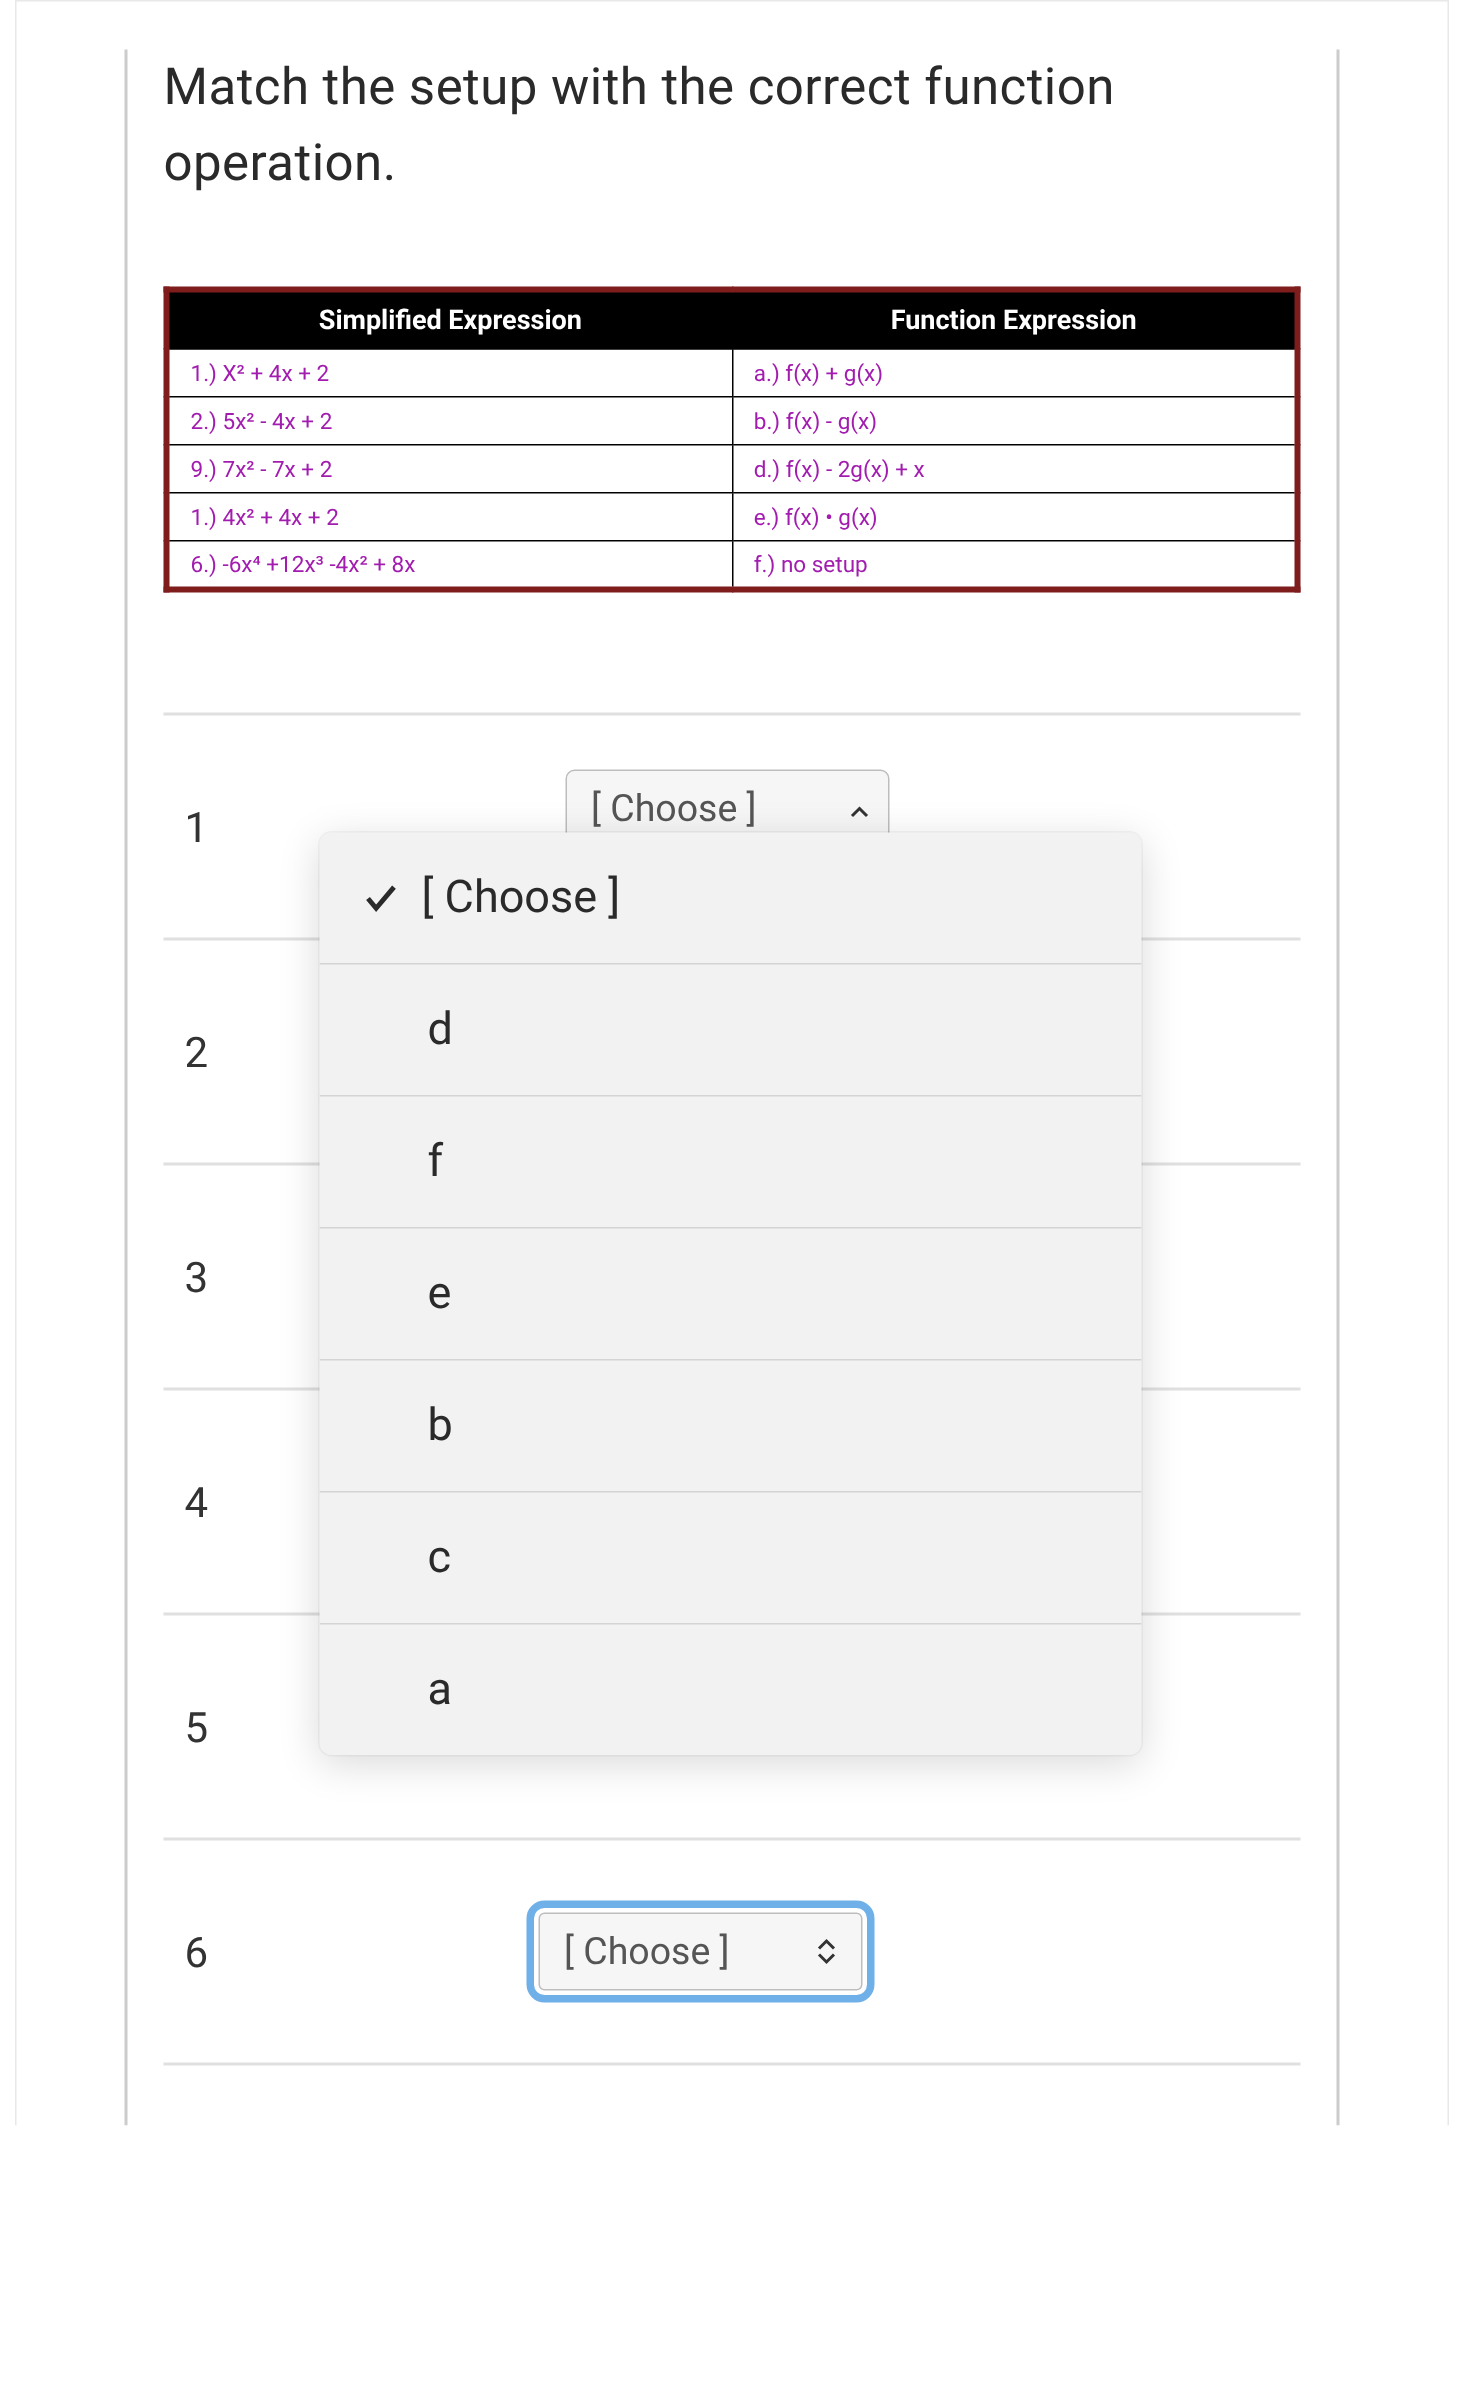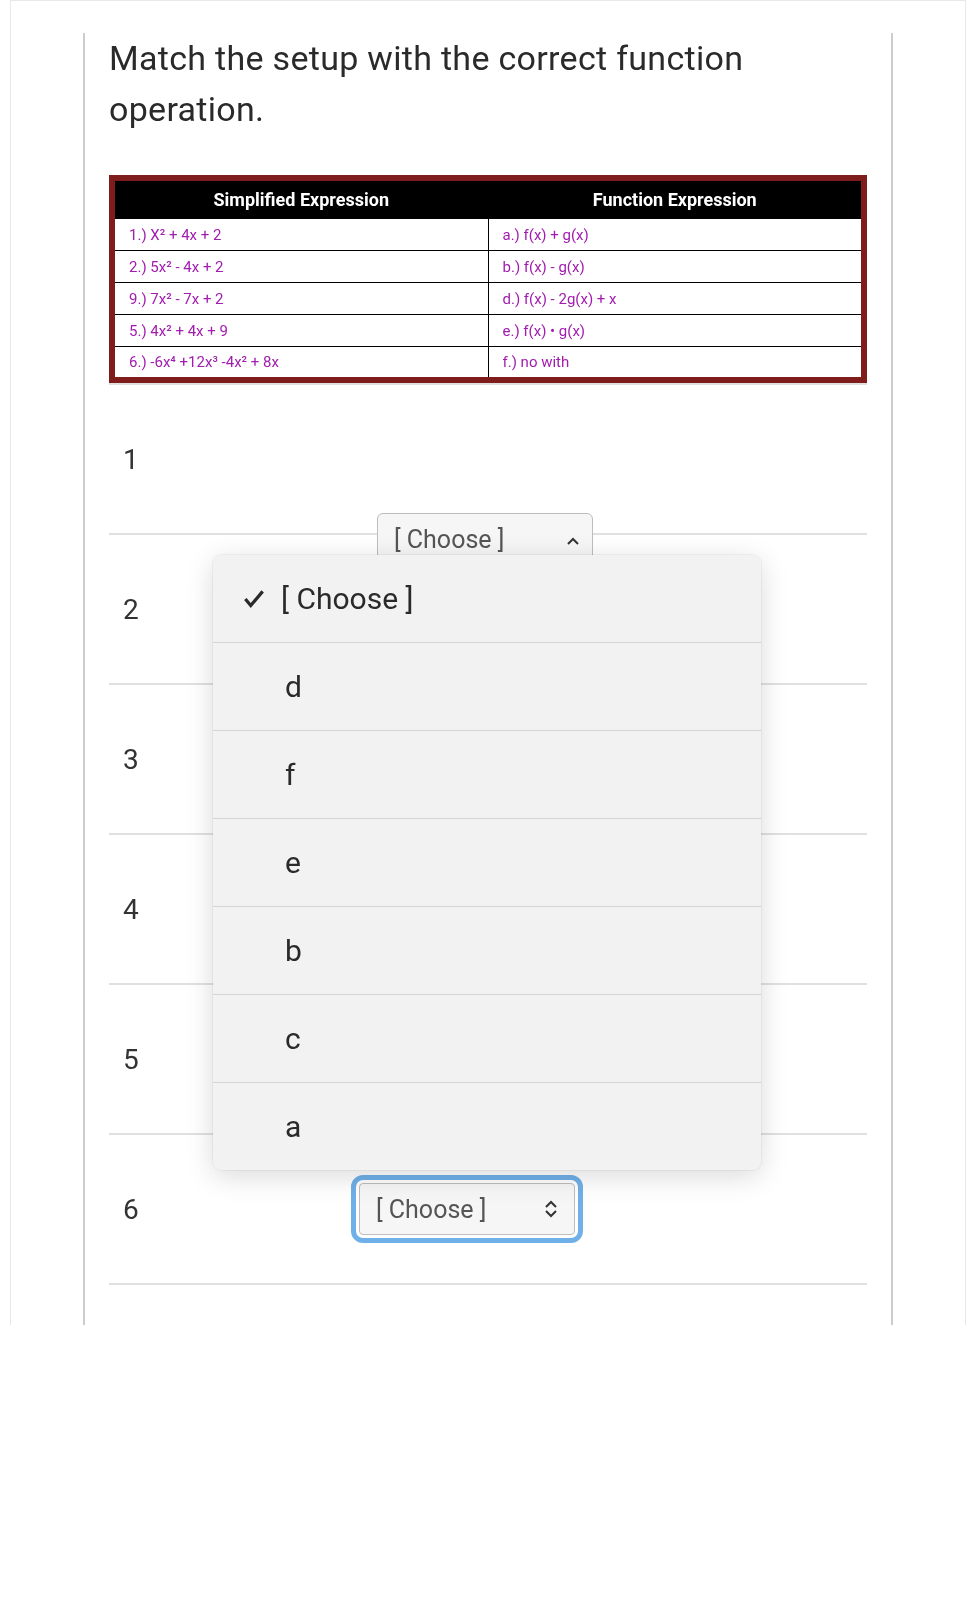--- a/index.html
+++ b/index.html
@@ -25,27 +25,28 @@
       border-right: 2px solid #ccc;
       margin: 32px 72px 0 72px;
       padding: 0 24px 40px 24px;
       position: relative;
     }
     .question-heading {
       font-size: 34px;
       font-weight: 400;
       color: #2a2a2a;
       line-height: 1.5;
-      margin-bottom: 40px;
+      margin-bottom: 56px;
       letter-spacing: 0.3px;
     }
     .expr-table {
       width: 100%;
       border-collapse: collapse;
-      border: 6px solid #7f1d1d;
+      border: 4px solid #7f1d1d;
+      margin-bottom: 80px;
     }
     .expr-table th {
       background: #000;
       color: #fff;
       font-weight: 700;
       font-size: 18px;
       padding: 8px 10px;
       text-align: center;
       border: 1px solid #000;
     }
@@ -191,26 +192,26 @@
         </tr>
         <tr>
           <td>2.) 5x² - 4x + 2</td>
           <td>b.) f(x) - g(x)</td>
         </tr>
         <tr>
           <td>9.) 7x² - 7x + 2</td>
           <td>d.) f(x) - 2g(x) + x</td>
         </tr>
         <tr>
-          <td>5.) 4x² + 4x + 9</td>
+          <td>1.) 4x² + 4x + 2</td>
           <td>e.) f(x) • g(x)</td>
         </tr>
         <tr>
           <td>6.) -6x⁴ +12x³ -4x² + 8x</td>
-          <td>f.) no with</td>
+          <td>f.) no setup</td>
         </tr>
       </tbody>
     </table>
 
     <div class="match-rows">
 
       <div class="match-row">
         <div class="match-num">1</div>
         <div class="match-control"></div>
       </div>

